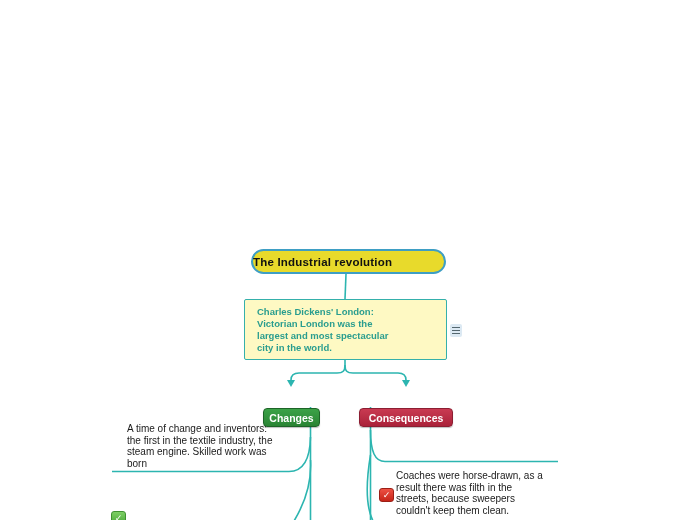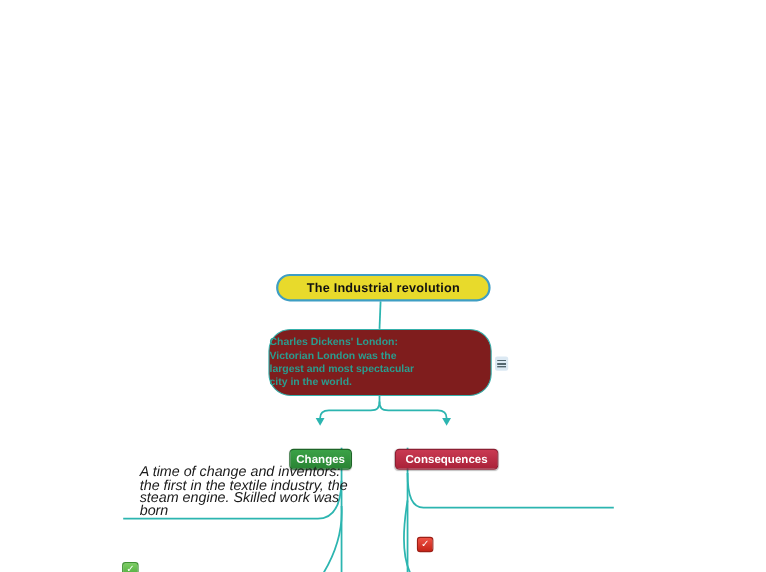--- a/index.html
+++ b/index.html
@@ -5,49 +5,48 @@
   html,body{margin:0;padding:0;background:#ffffff;}
   #canvas{
     position:relative;width:696px;height:520px;overflow:hidden;
     background:#ffffff;font-family:"Liberation Sans",sans-serif;
   }
   #wires{position:absolute;left:0;top:0;width:696px;height:520px;}
   .node{position:absolute;box-sizing:border-box;}
   .root-node{
     left:251px;top:249px;width:195px;height:25px;
     background:#e8da2b;border:2px solid #3e9ec4;border-radius:13px;
-    display:flex;align-items:center;justify-content:center;
+    display:flex;align-items:center;justify-content:flex-start;
     font-weight:bold;font-size:11.5px;color:#111111;letter-spacing:0.2px;
   }
   .intro-node{
     left:244px;top:299px;width:203px;height:61px;
-    background:#7f1d1d;border:1.5px solid #35b0ab;border-radius:20px;
-    padding:6px 10px 0 0;
+    background:#fef9c3;border:1.5px solid #35b0ab;border-radius:2px;
+    padding:6px 10px 0 12px;
     font-weight:bold;font-size:9.5px;line-height:12px;color:#2a9d8f;
     white-space:pre-line;
   }
   .branch-node{
     top:388px;height:19px;border-radius:4px;
     display:flex;align-items:center;justify-content:center;
     font-weight:bold;font-size:10.5px;color:#ffffff;
     box-shadow:0 1px 1px rgba(0,0,0,0.25);
     margin-top:20px;
   }
   .branch-changes{
     left:263px;width:57px;
     background:linear-gradient(#3ba247,#2a8434);border:1px solid #1d6427;
   }
   .branch-consequences{
     left:359px;width:94px;
     background:linear-gradient(#c93a52,#aa2239);border:1px solid #8c1e32;
   }
   .child-text{
-    position:absolute;font-size:13px;line-height:11.7px;color:#1a1a1a;
+    position:absolute;font-size:10px;line-height:11.7px;color:#1a1a1a;
     white-space:pre-line;
-    font-style:italic;
   }
   .ct-l1{left:127px;top:423px;width:190px;}
   .ct-l2{left:127px;top:482px;width:190px;}
   .ct-r1{left:379px;top:423px;width:190px;}
   .ct-r2{left:396px;top:470px;width:175px;}
   .notes-icon{
     position:absolute;left:450px;top:324px;width:12px;height:13px;
     background:#dce9f3;border-radius:2px;
     display:flex;align-items:center;justify-content:center;
   }
@@ -121,18 +120,22 @@
     <span>Consequences</span>
   </div>
 
   <div class="child-text ct-l1">A time of change and inventors:
 the first in the textile industry, the
 steam engine. Skilled work was
 born</div>
 
 
 
+  <div class="child-text ct-r2">Coaches were horse-drawn, as a
+result there was filth in the
+streets, because sweepers
+couldn't keep them clean.</div>
 
   <div class="checkbox checkbox-red">✓</div>
 
   <div class="checkbox checkbox-green">✓</div>
 
 </div>
 
 </body></html>

